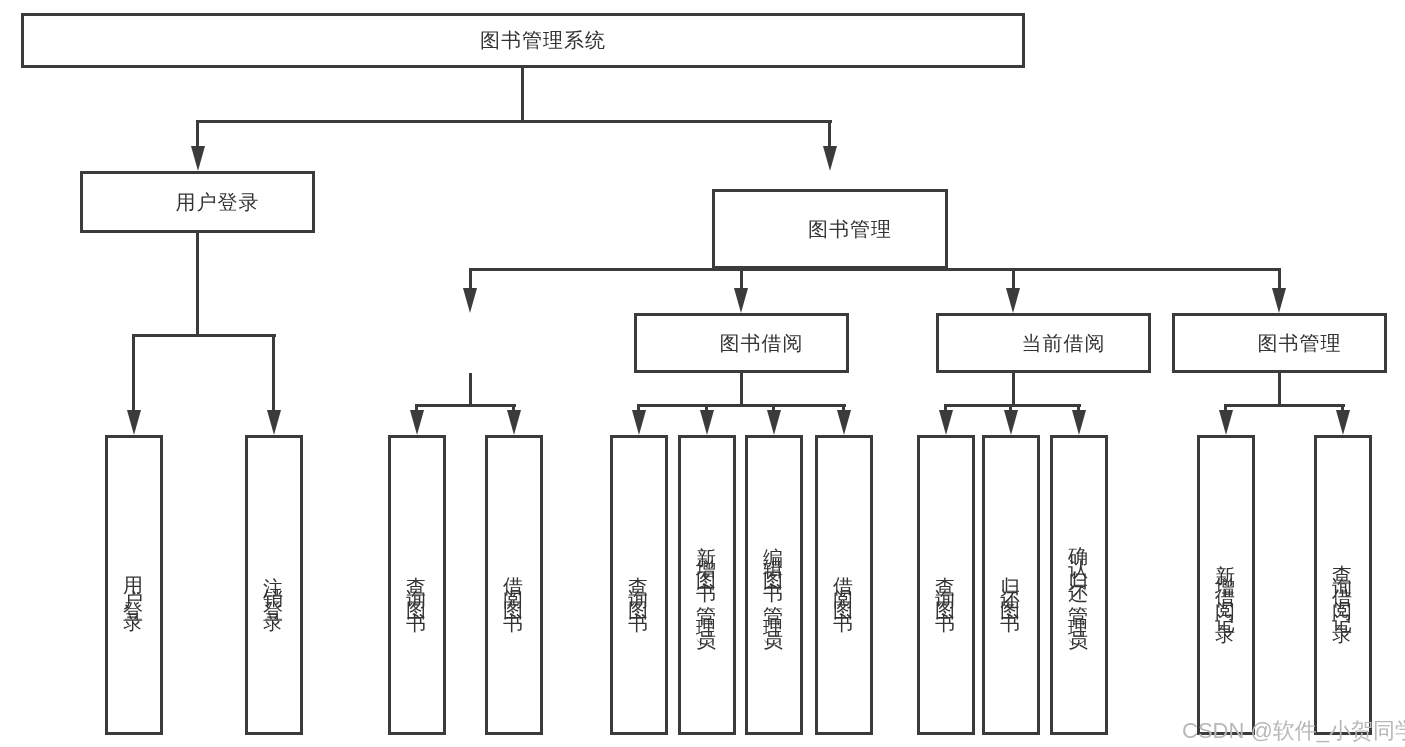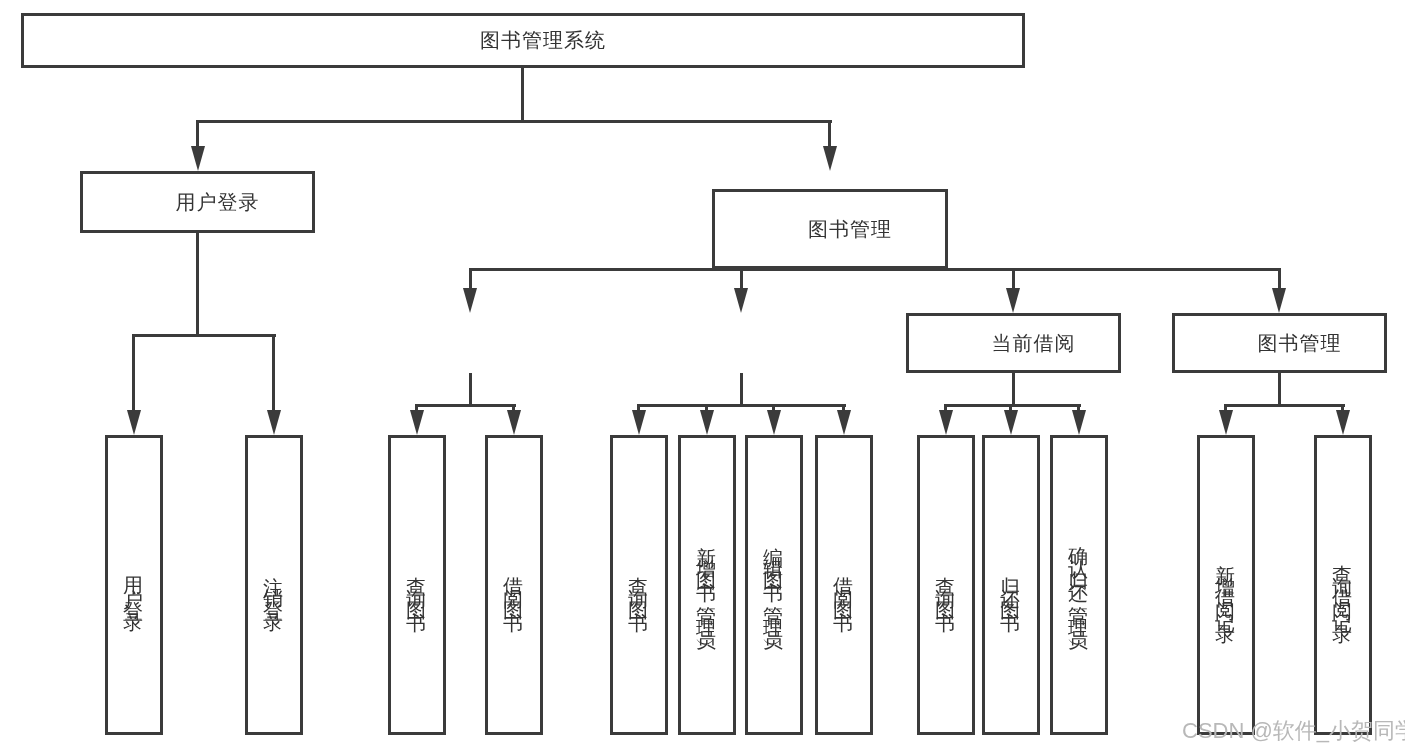--- a/index.html
+++ b/index.html
@@ -44,21 +44,24 @@
     <span>图书管理系统</span>
   </div>
 
   <div class="box" style="left:80px;top:171px;width:235px;height:62px">
     <span>用户登录</span>
   </div>
   <div class="box" style="left:712px;top:189px;width:236px;height:80px">
     <span>图书管理</span>
   </div>
 
-  <div class="box" style="left:906px;top:313px;width:215px;height:60px">
+  <div class="box" style="left:634px;top:313px;width:215px;height:60px">
+    <span>图书借阅</span>
+  </div>
+  <div class="box" style="left:936px;top:313px;width:215px;height:60px">
     <span>当前借阅</span>
   </div>
   <div class="box" style="left:1172px;top:313px;width:215px;height:60px">
     <span>图书管理</span>
   </div>
 
   <div class="box vbox" style="left:105px;top:435px;width:58px;height:300px">
     <span class="vtext">用户登录</span>
   </div>
   <div class="box vbox" style="left:245px;top:435px;width:58px;height:300px">

